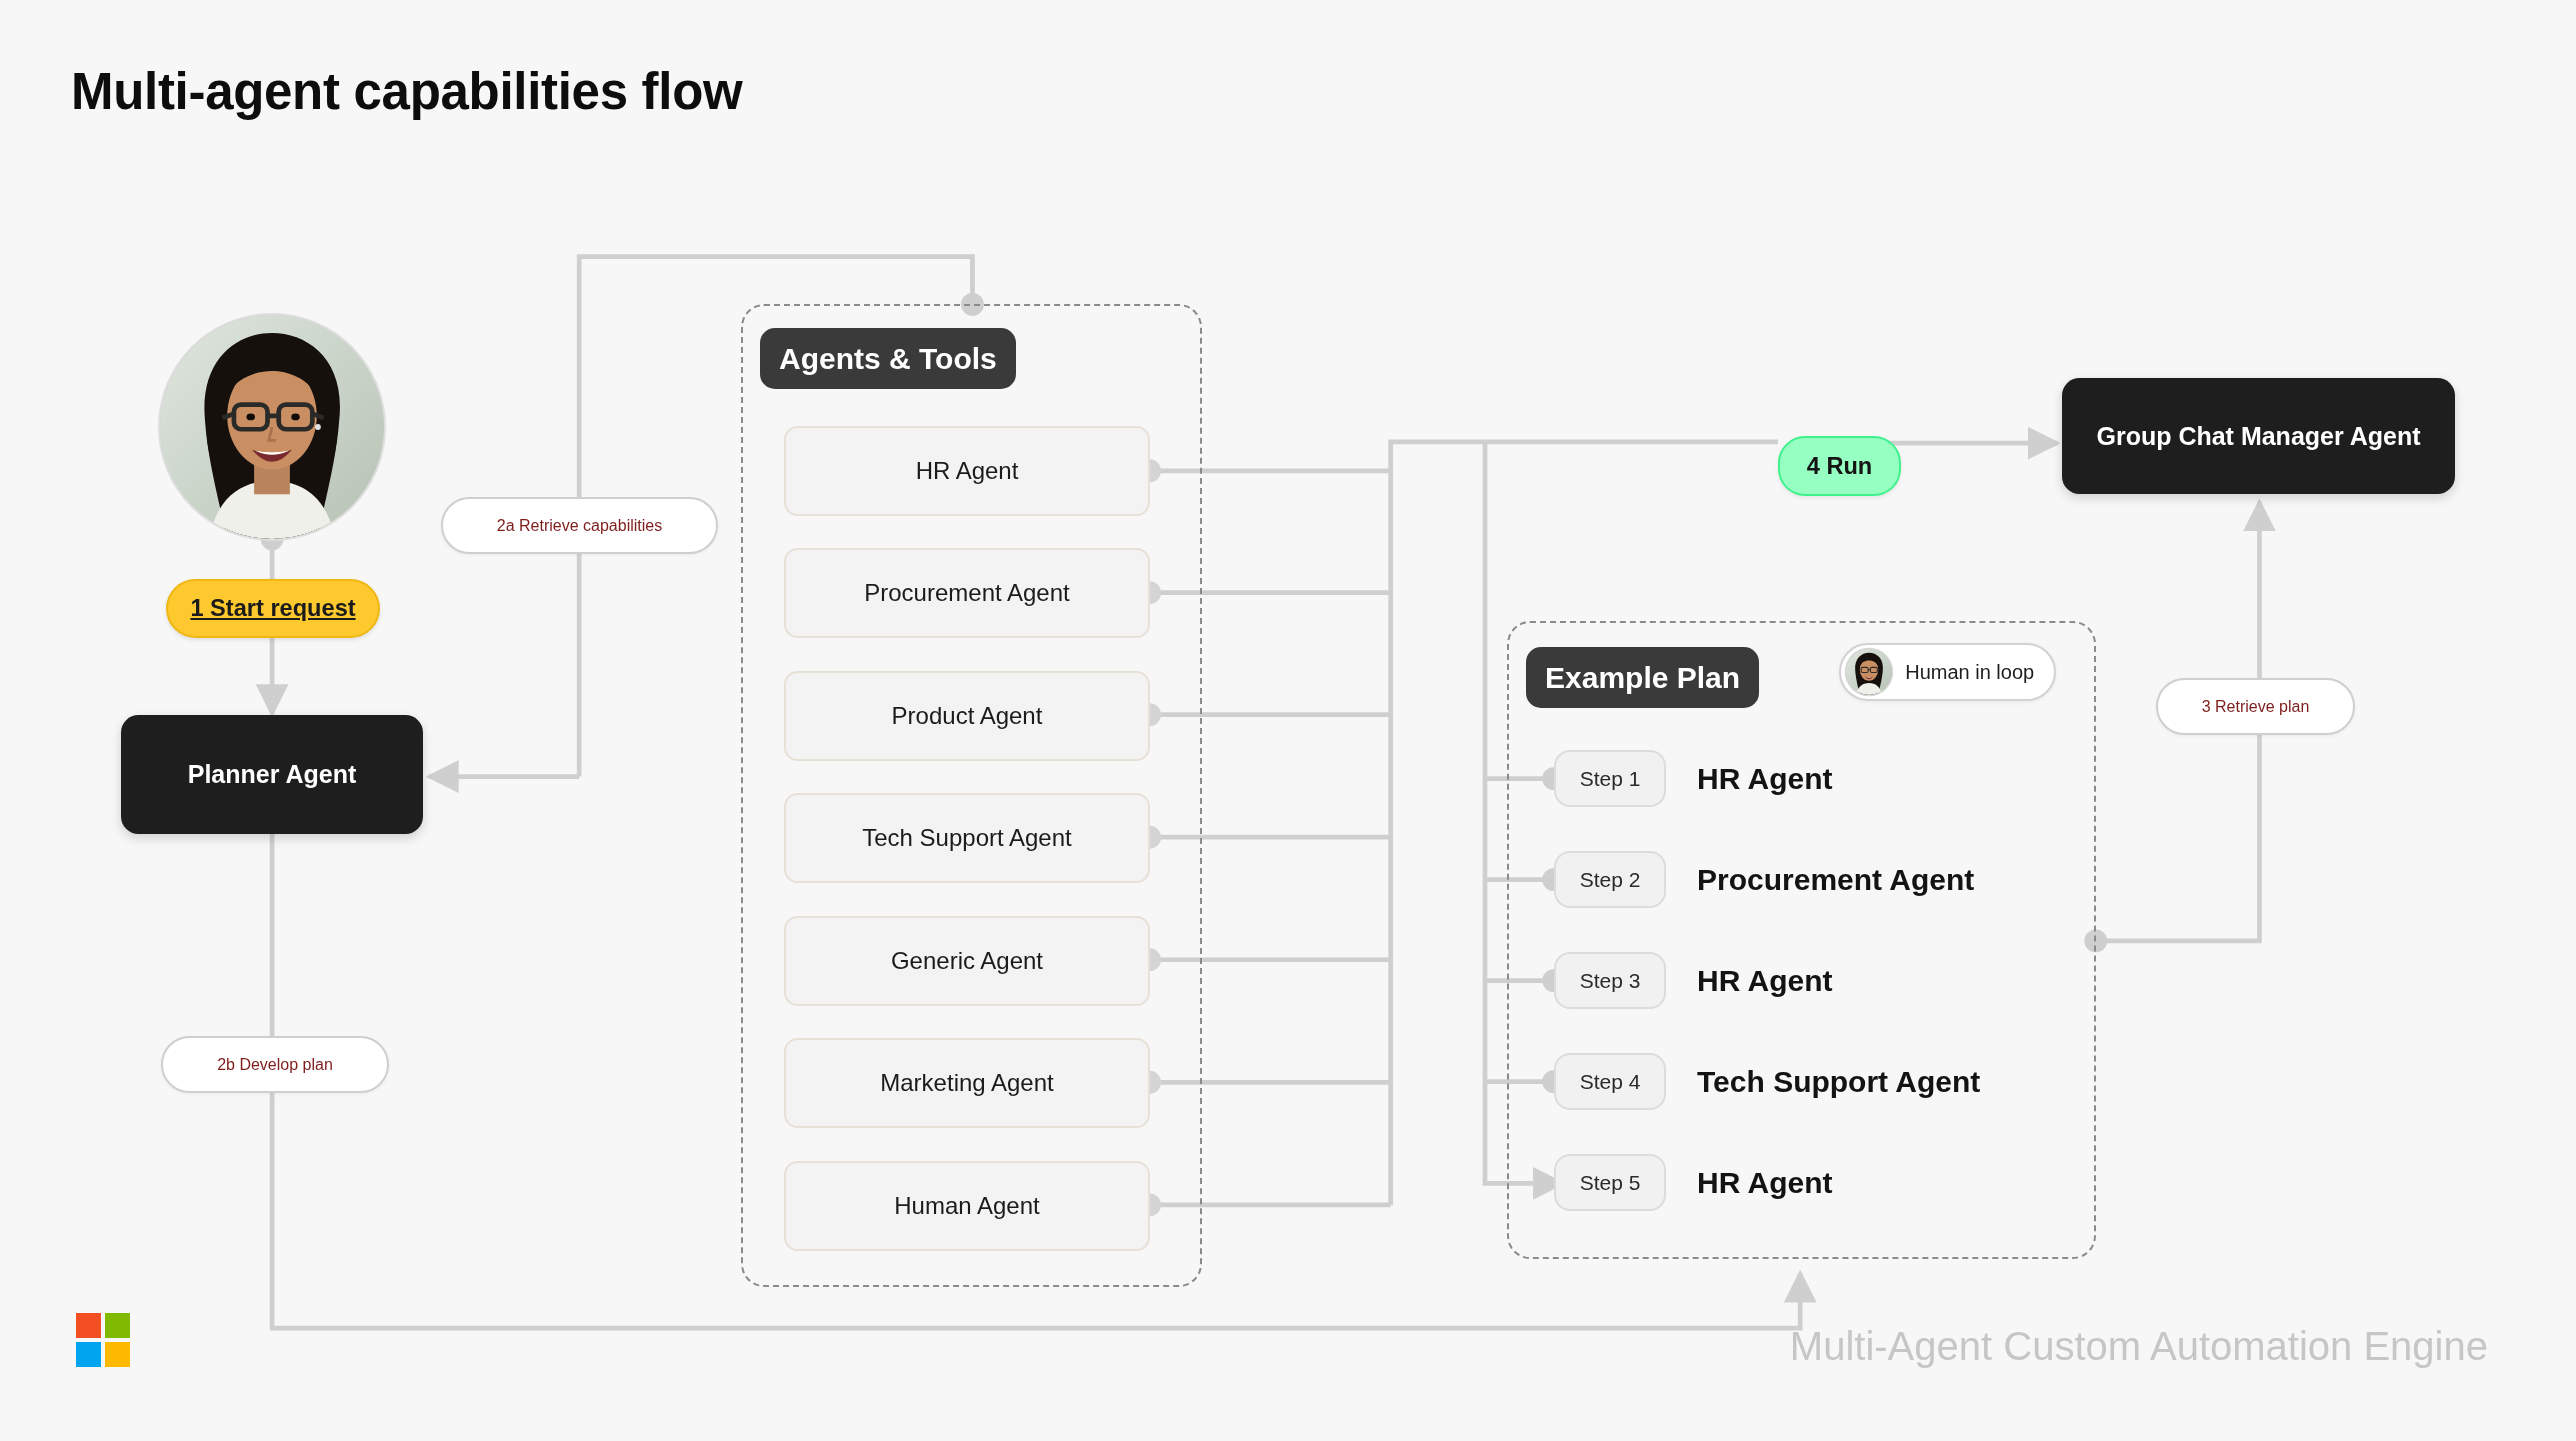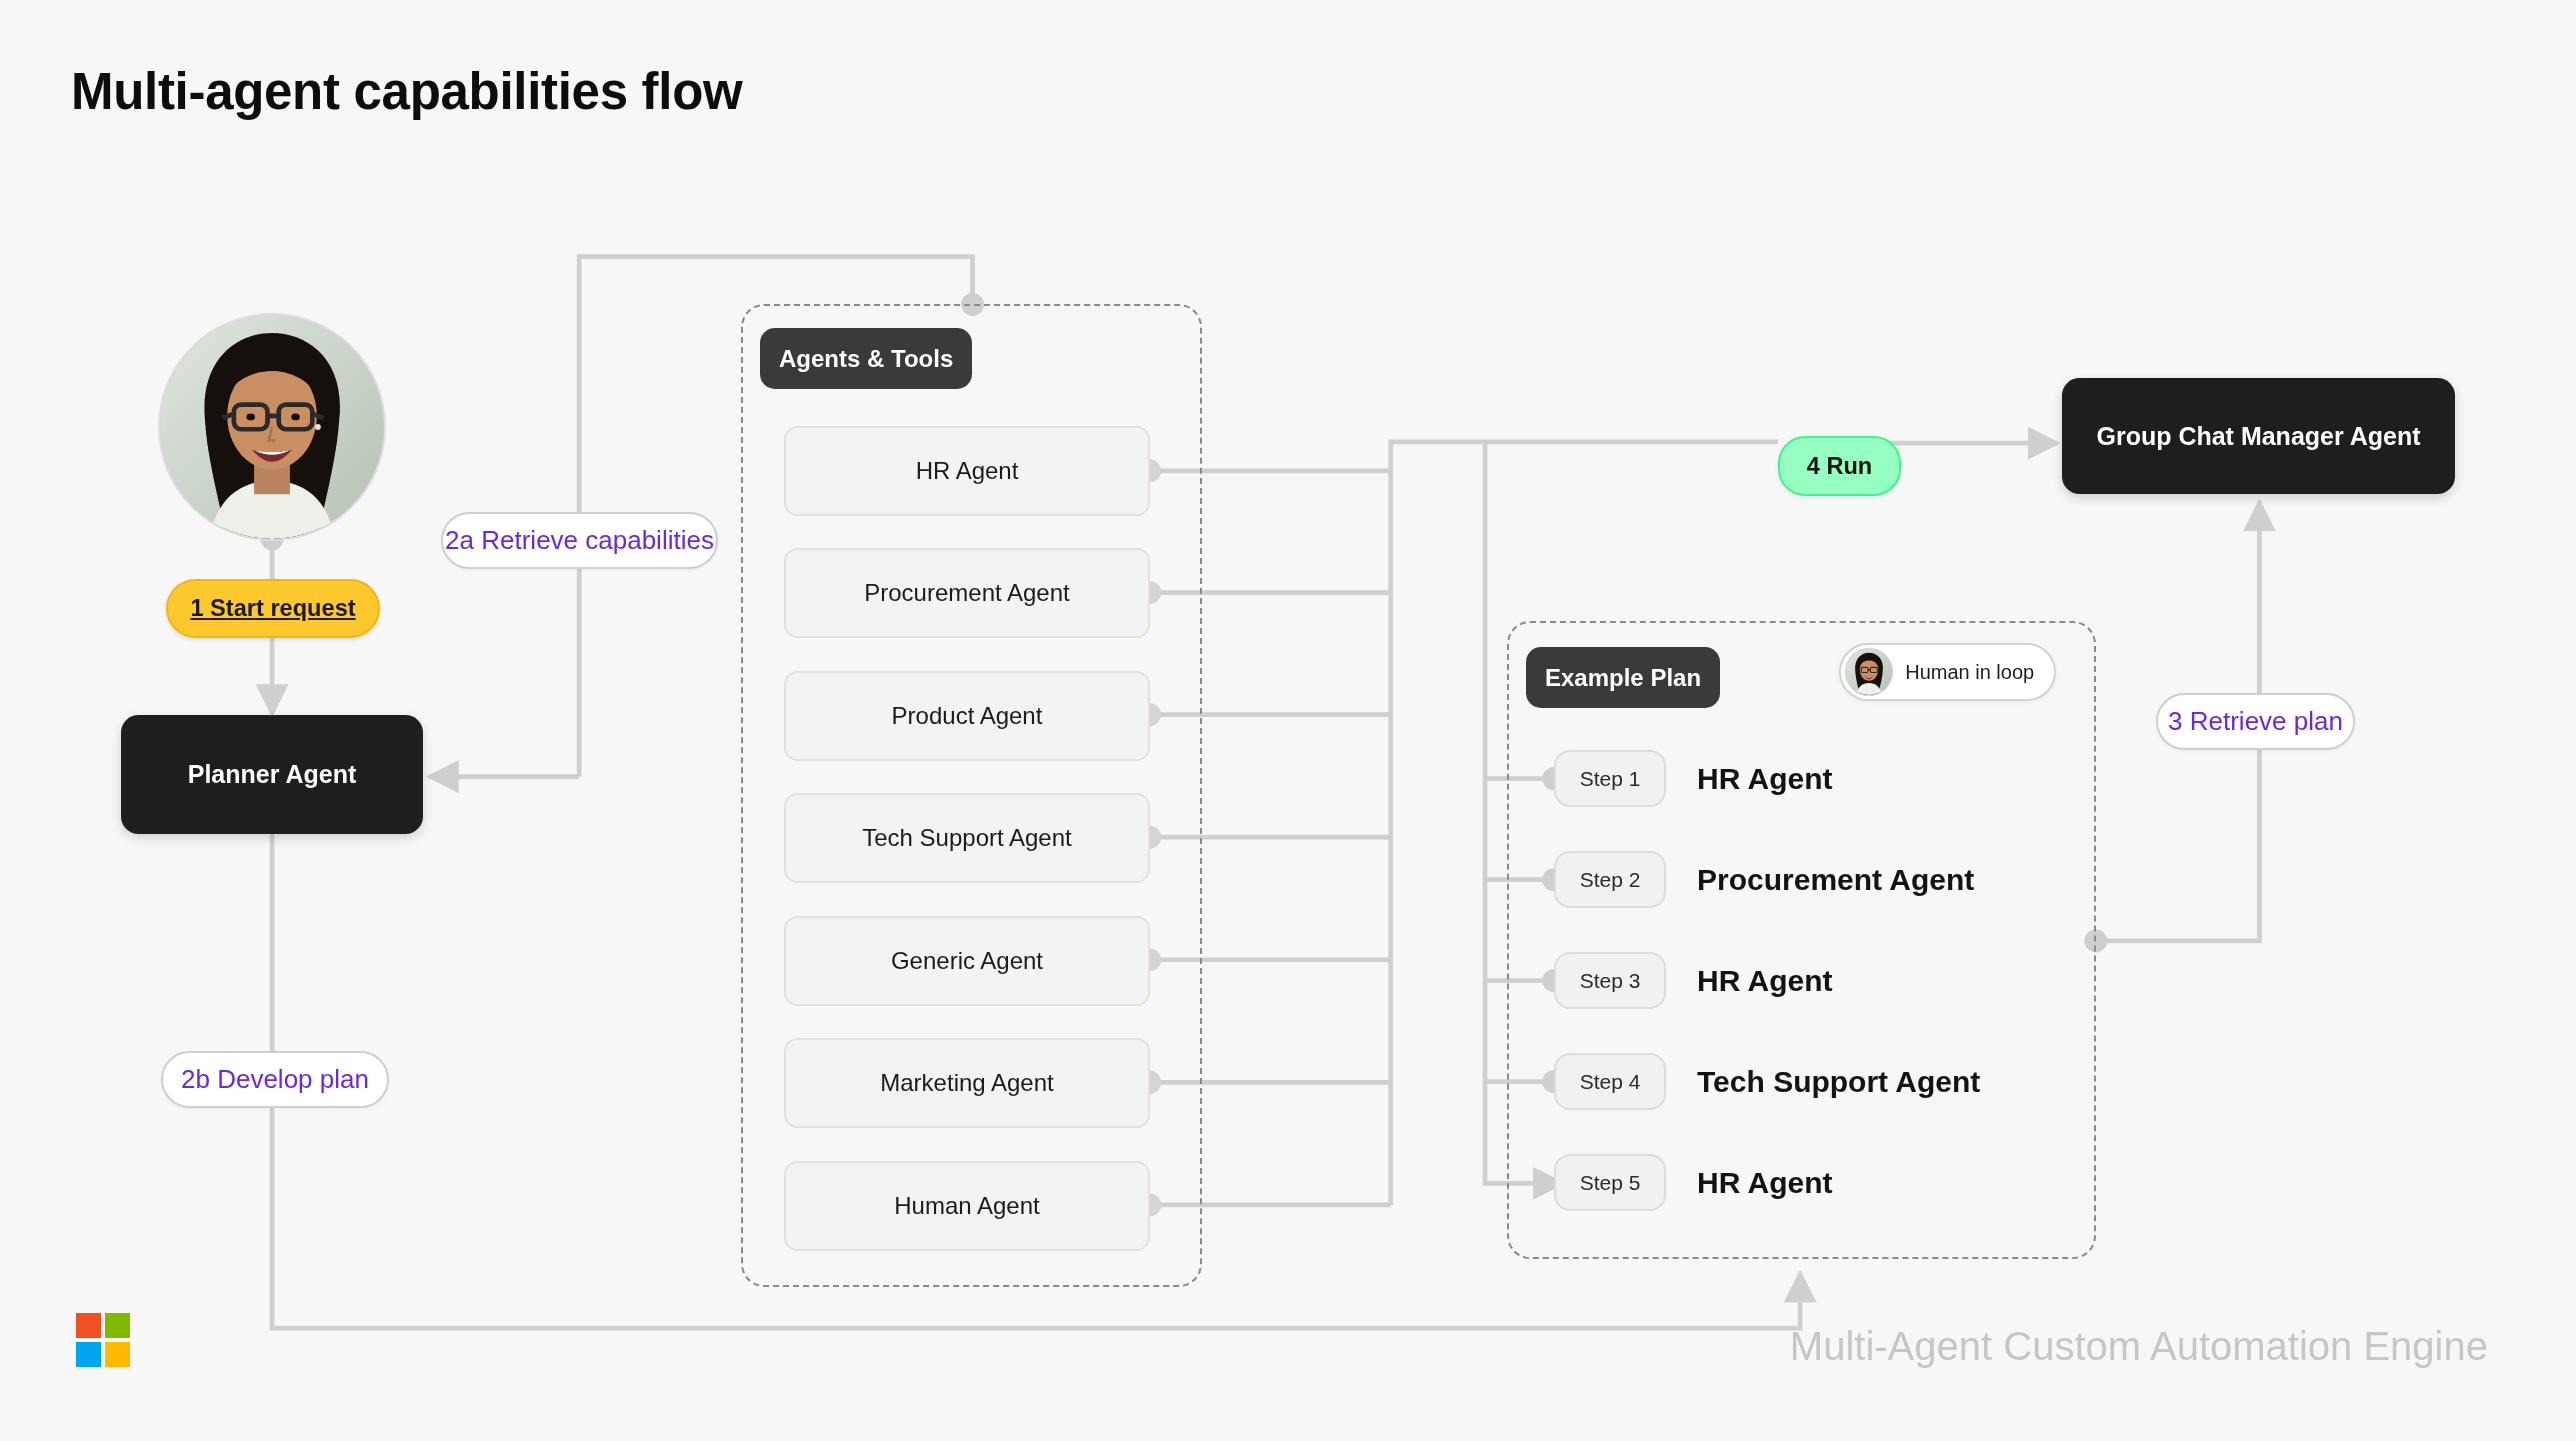--- a/index.html
+++ b/index.html
@@ -81,25 +81,24 @@
     border-radius: 27px;
     color: #141414;
     font-weight: 700;
     font-size: 23.6px;
     box-shadow: 0 2px 4.7px rgba(0,0,0,.08);
   }
   .chip-white {
     background: #ffffff;
     border: 2px solid #cfcfcf;
     border-radius: 31px;
-    color: #6d28d9;
+    color: #7f1d1d;
     font-weight: 400;
-    font-size: 26px;
+    font-size: 16px;
     box-shadow: 0 1.3px 3.4px rgba(0,0,0,.05);
-    margin-top: 15px;
   }
 
   
   .dark-box {
     position: absolute;
     display: flex;
     align-items: center;
     justify-content: center;
     box-sizing: border-box;
     background: #1e1e1e;
@@ -122,21 +121,21 @@
   .group-label {
     position: absolute;
     display: flex;
     align-items: center;
     justify-content: center;
     box-sizing: border-box;
     background: #3a3a3a;
     border-radius: 15px;
     color: #ffffff;
     font-weight: 700;
-    font-size: 24px;
+    font-size: 30px;
     white-space: nowrap;
     padding: 0 19px;
   }
 
   
   .agent-card {
     position: absolute;
     display: flex;
     align-items: center;
     justify-content: center;

